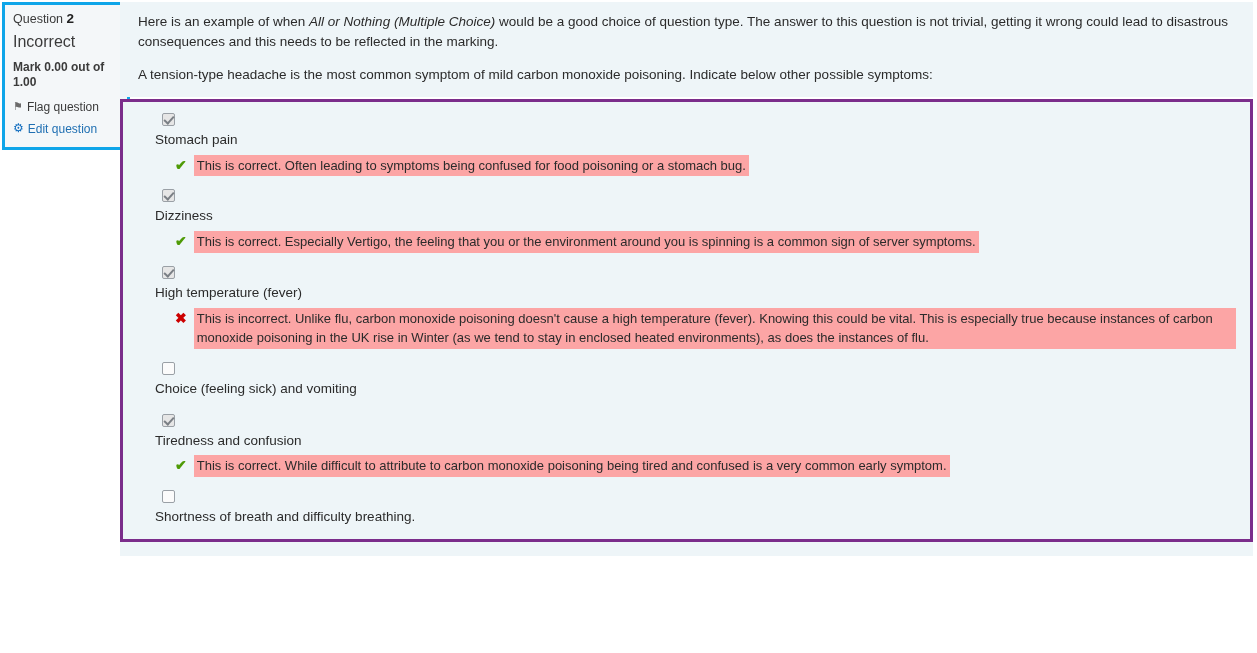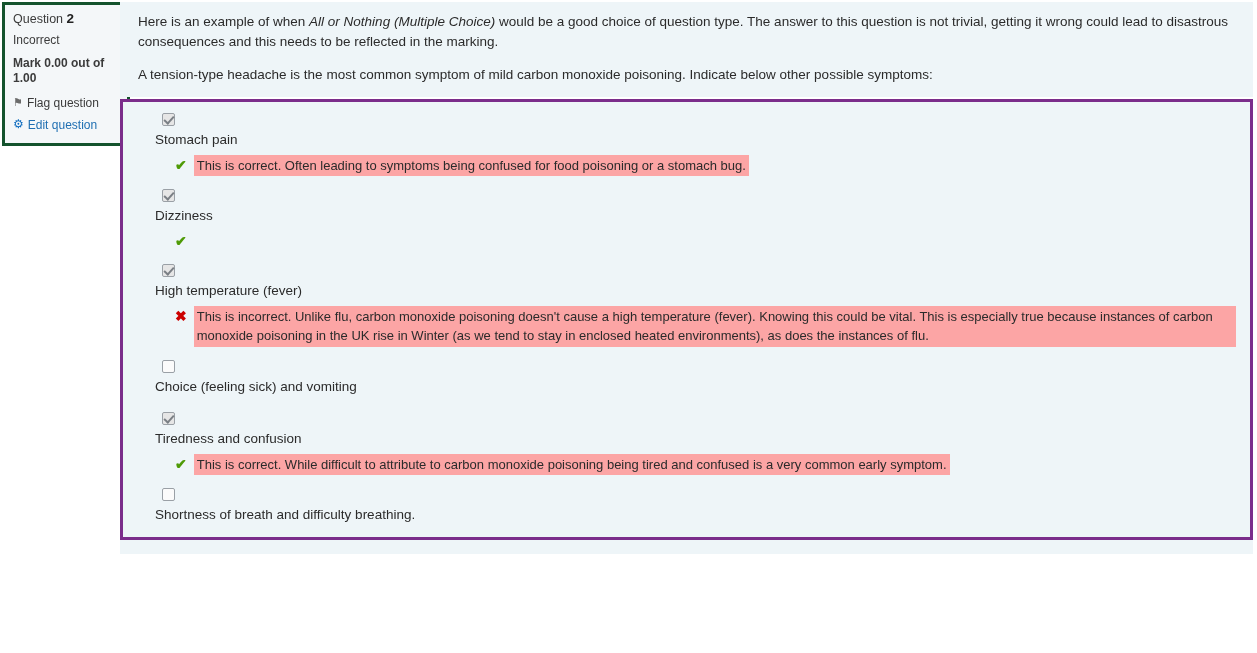--- a/index.html
+++ b/index.html
@@ -21,37 +21,37 @@
     width: 1257px;
     height: 653px;
   }
 
   
   .info-col {
     position: absolute;
     left: 2px;
     top: 2px;
     width: 128px;
-    border: 3px solid #14532d;
+    border: 3px solid #0ea5e9;
     background: #f4f7f9;
     box-sizing: border-box;
     padding: 6px 8px 10px 8px;
   }
   .info-qno {
     font-size: 12.5px;
     color: #3b3b3b;
     margin-bottom: 7px;
   }
   .info-qno b {
     font-weight: bold;
     font-size: 13.5px;
     color: #222;
   }
   .info-state {
-    font-size: 12px;
+    font-size: 16px;
     color: #3b3b3b;
     margin-bottom: 9px;
   }
   .info-grade {
     font-size: 12px;
     color: #3b3b3b;
     line-height: 1.25;
     margin-bottom: 10px;
     font-weight: bold;
   }
@@ -234,20 +234,21 @@
           <span class="fb-icon ok">✔</span>
           <span class="fb-text">This is correct. Often leading to symptoms being confused for food poisoning or a stomach bug.</span>
         </div>
       </div>
 
       <div class="opt">
         <span class="opt-check checked"></span>
         <span class="opt-label">Dizziness</span>
         <div class="feedback">
           <span class="fb-icon ok">✔</span>
+          <span class="fb-text">This is correct. Especially Vertigo, the feeling that you or the environment around you is spinning is a common sign of server symptoms.</span>
         </div>
       </div>
 
       <div class="opt">
         <span class="opt-check checked"></span>
         <span class="opt-label">High temperature (fever)</span>
         <div class="feedback">
           <span class="fb-icon no">✖</span>
           <span class="fb-text">This is incorrect. Unlike flu, carbon monoxide poisoning doesn't cause a high temperature (fever). Knowing this could be vital. This is especially true because instances of carbon monoxide poisoning in the UK rise in Winter (as we tend to stay in enclosed heated environments), as does the instances of flu.</span>
         </div>

